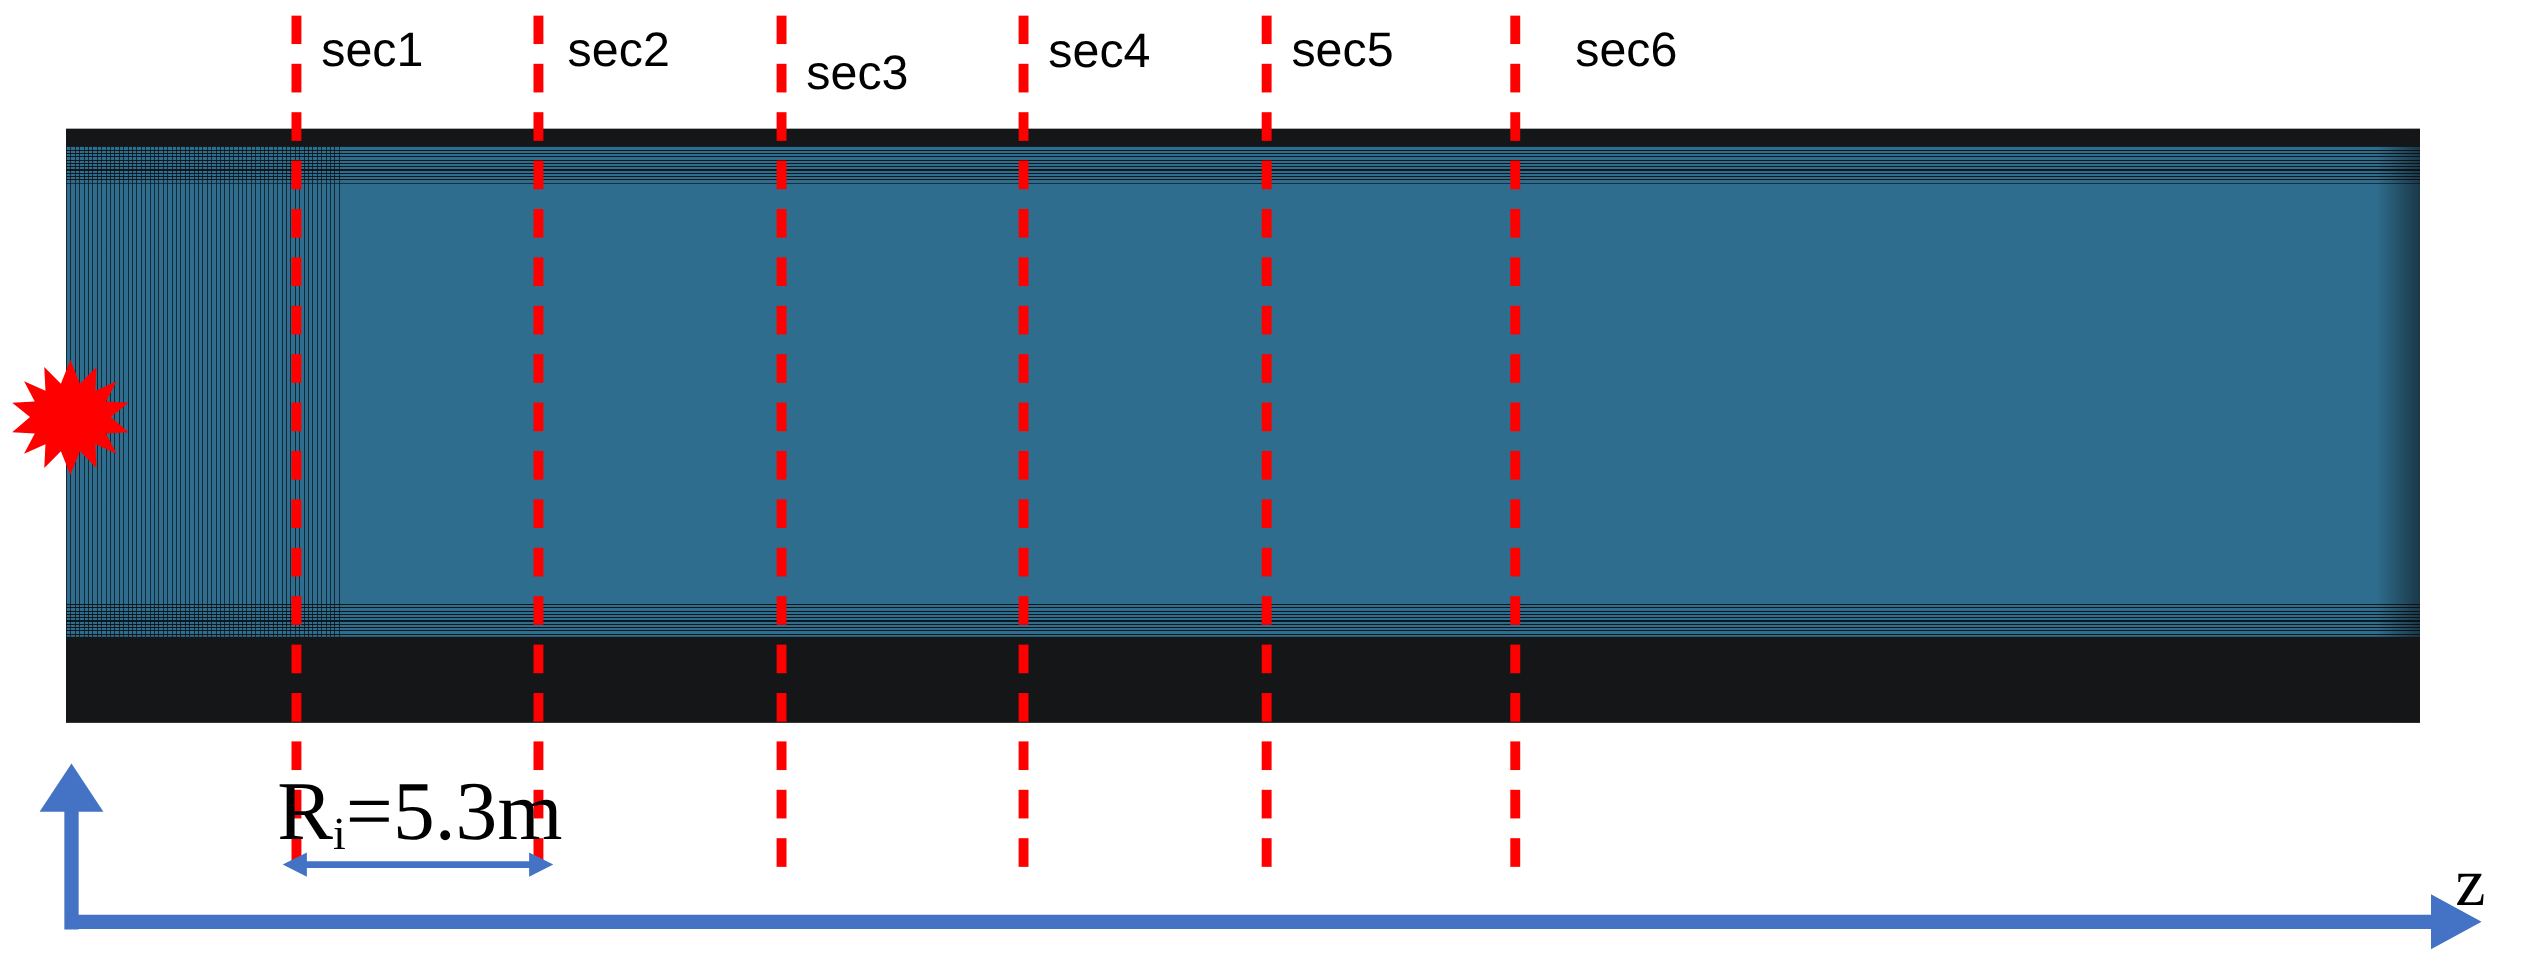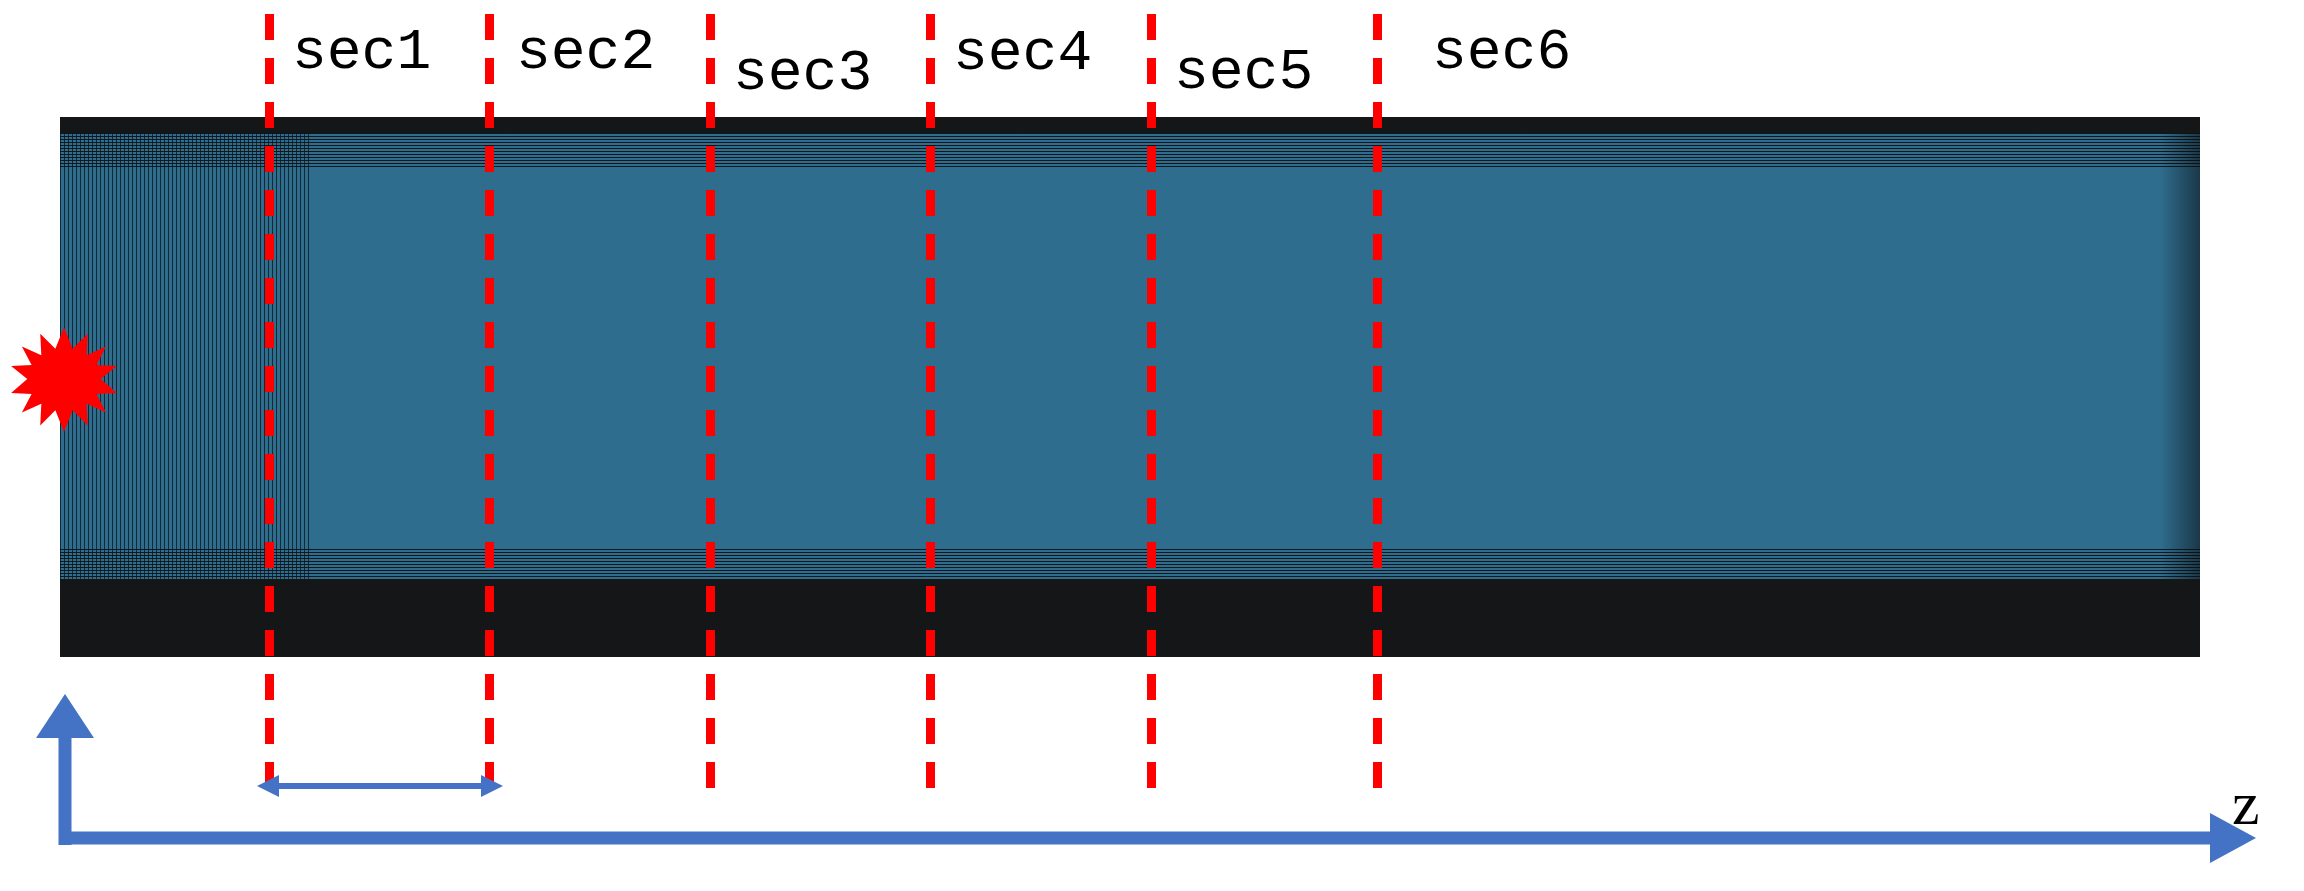--- a/index.html
+++ b/index.html
@@ -120,22 +120,22 @@
       to bottom,
       #FF0000 0px, #FF0000 26px,
       rgba(255,255,255,0) 26px, rgba(255,255,255,0) 44px);
     background-size: 100% 44px;
     background-repeat: repeat-y;
   }
 
   
   .sec-label {
     position: absolute;
-    font-family: Liberation Mono, monospace;
-    font-size: 58px;
+    font-family: Liberation Sans, sans-serif;
+    font-size: 44px;
     color: #000000;
     white-space: nowrap;
     line-height: 1;
   }
 
   
   .star-burst {
     position: absolute;
     left: 10px;
     top: 325px;
@@ -203,29 +203,32 @@
   <div class="sec-line" style="left:485px; top:14px; height:790px;"></div>
   <div class="sec-line" style="left:706px; top:14px; height:790px;"></div>
   <div class="sec-line" style="left:926px; top:14px; height:790px;"></div>
   <div class="sec-line" style="left:1147px; top:14px; height:790px;"></div>
   <div class="sec-line" style="left:1373px; top:14px; height:790px;"></div>
 
   <div class="sec-label" style="left:292px; top:24px;">sec1</div>
   <div class="sec-label" style="left:516px; top:24px;">sec2</div>
   <div class="sec-label" style="left:733px; top:24px;margin-top:21px;">sec3</div>
   <div class="sec-label" style="left:953px; top:25px;">sec4</div>
-  <div class="sec-label" style="left:1174px; top:24px;margin-top:20px;">sec5</div>
+  <div class="sec-label" style="left:1174px; top:24px;">sec5</div>
   <div class="sec-label" style="left:1432px; top:24px;">sec6</div>
 
   <svg class="star-burst" viewBox="0 0 100 100">
     <polygon points="50,2 58,22 72,8 71,28 89,20 80,37 99,38 84,50 99,63 80,64 89,81
                      71,73 72,93 58,79 50,99 42,79 28,93 29,73 11,81 20,64 1,63 16,50
                      1,38 20,37 11,20 29,28 28,8 42,22" fill="#FF0000"></polygon>
   </svg>
 
+  <div class="dim-text">
+    <span>R</span><sub>i</sub><span>=5.3m</span>
+  </div>
 
   <svg class="dim-arrow-svg" viewBox="0 0 250 42">
     <line x1="18" y1="21" x2="232" y2="21" stroke="#4472C4" stroke-width="6"></line>
     <polygon points="2,21 24,10 24,32" fill="#4472C4"></polygon>
     <polygon points="248,21 226,10 226,32" fill="#4472C4"></polygon>
   </svg>
 
   <svg class="axes-svg" viewBox="0 0 2304 231">
 
     <line x1="65" y1="185" x2="65" y2="62" stroke="#4472C4" stroke-width="13" stroke-linecap="butt"></line>

